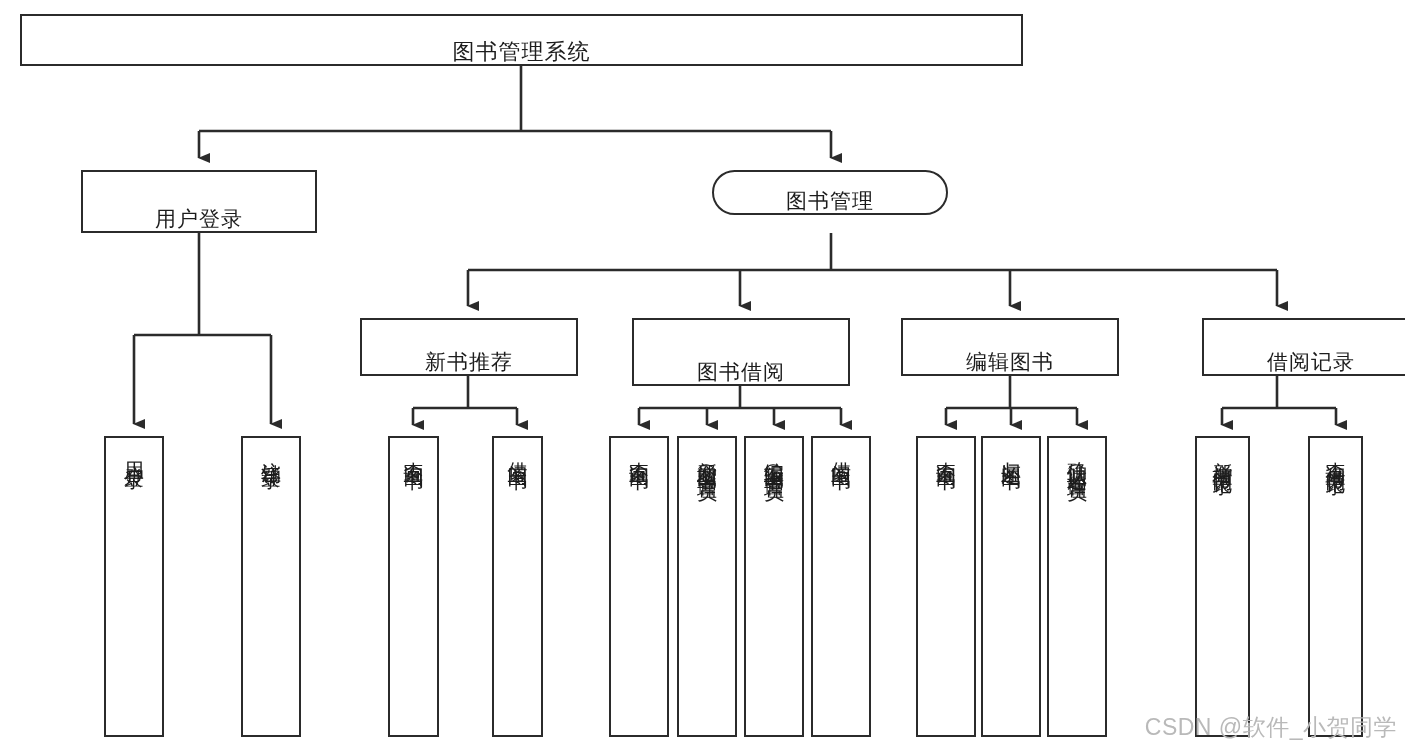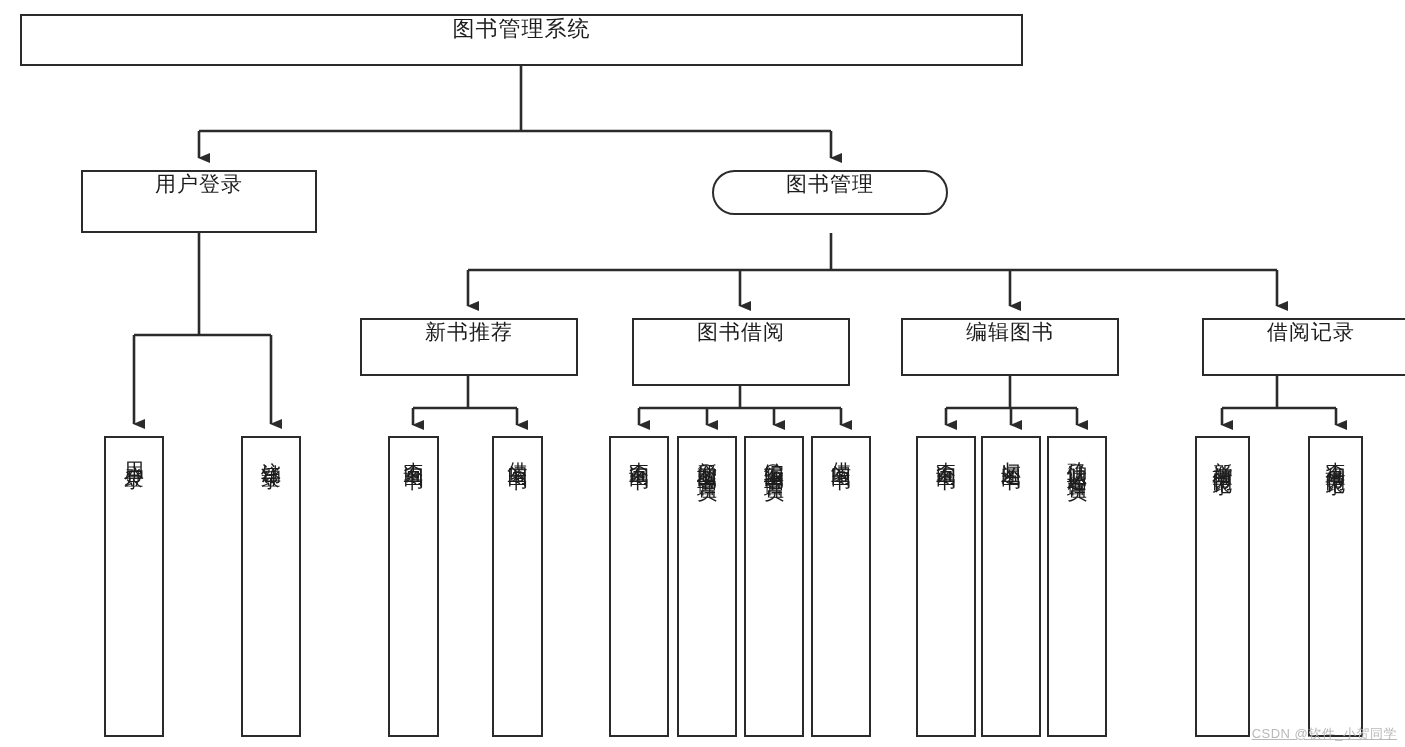--- a/index.html
+++ b/index.html
@@ -9,21 +9,21 @@
   }
   #stage{position:relative;width:1405px;height:747px;background:#fff;}
   svg#wires{position:absolute;left:0;top:0;width:1405px;height:747px;}
 
   .node{
     position:absolute;
     box-sizing:border-box;
     background:#ffffff;
     border:2px solid #2b2b2b;
     display:flex;
-    align-items:flex-start;
+    align-items:flex-end;
     justify-content:center;
     color:#1c1c1c;
   }
   .node .lbl{
     font-size:21px;
     line-height:1.15;
     letter-spacing:1px;
     white-space:nowrap;
     text-align:center;
   }
@@ -40,26 +40,25 @@
     line-height:1.05;
     white-space:normal;
     max-height:285px;
   }
   .node.root .lbl{font-size:22px;}
 
   .watermark{
     position:absolute;
     right:8px;
     bottom:4px;
-    font-size:13px;
+    font-size:23px;
     color:#b9b9b9;
     letter-spacing:0.5px;
     white-space:nowrap;
     pointer-events:none;
-    text-decoration:underline;
   }
 </style>
 </head>
 <body>
 
 <div id="stage">
 
   <svg id="wires" viewBox="0 0 1405 747" xmlns="http://www.w3.org/2000/svg">
     <defs>
       <marker id="arw" markerWidth="10" markerHeight="12" refX="5" refY="11" orient="auto" markerUnits="userSpaceOnUse">

